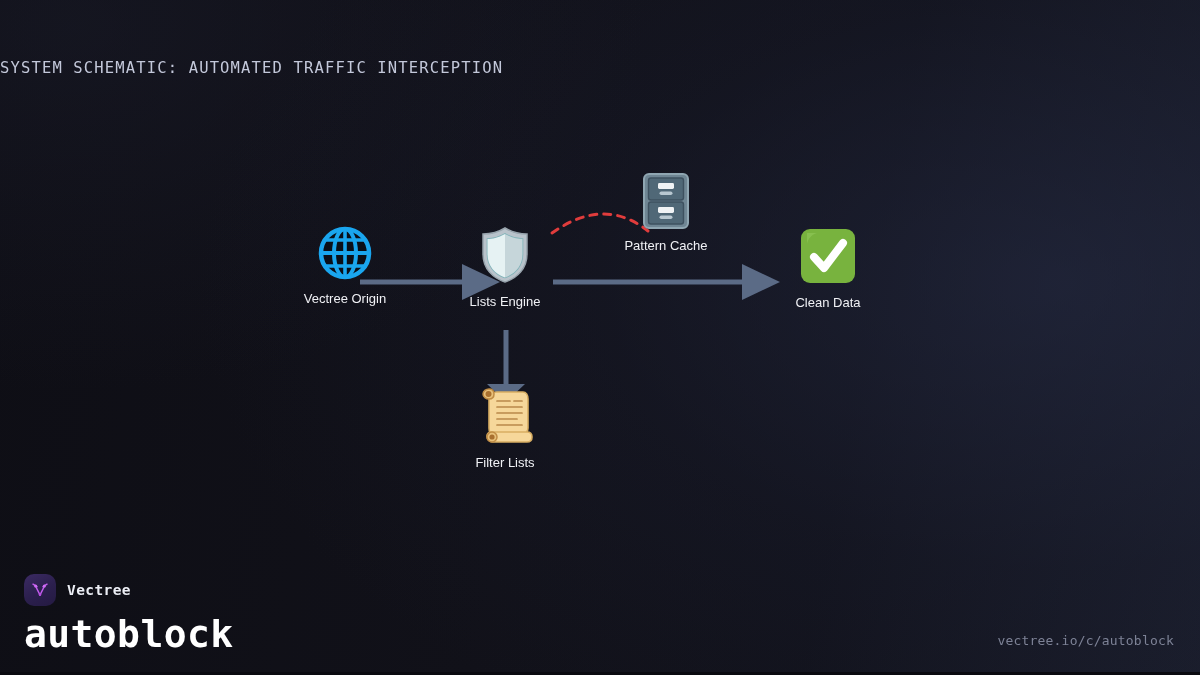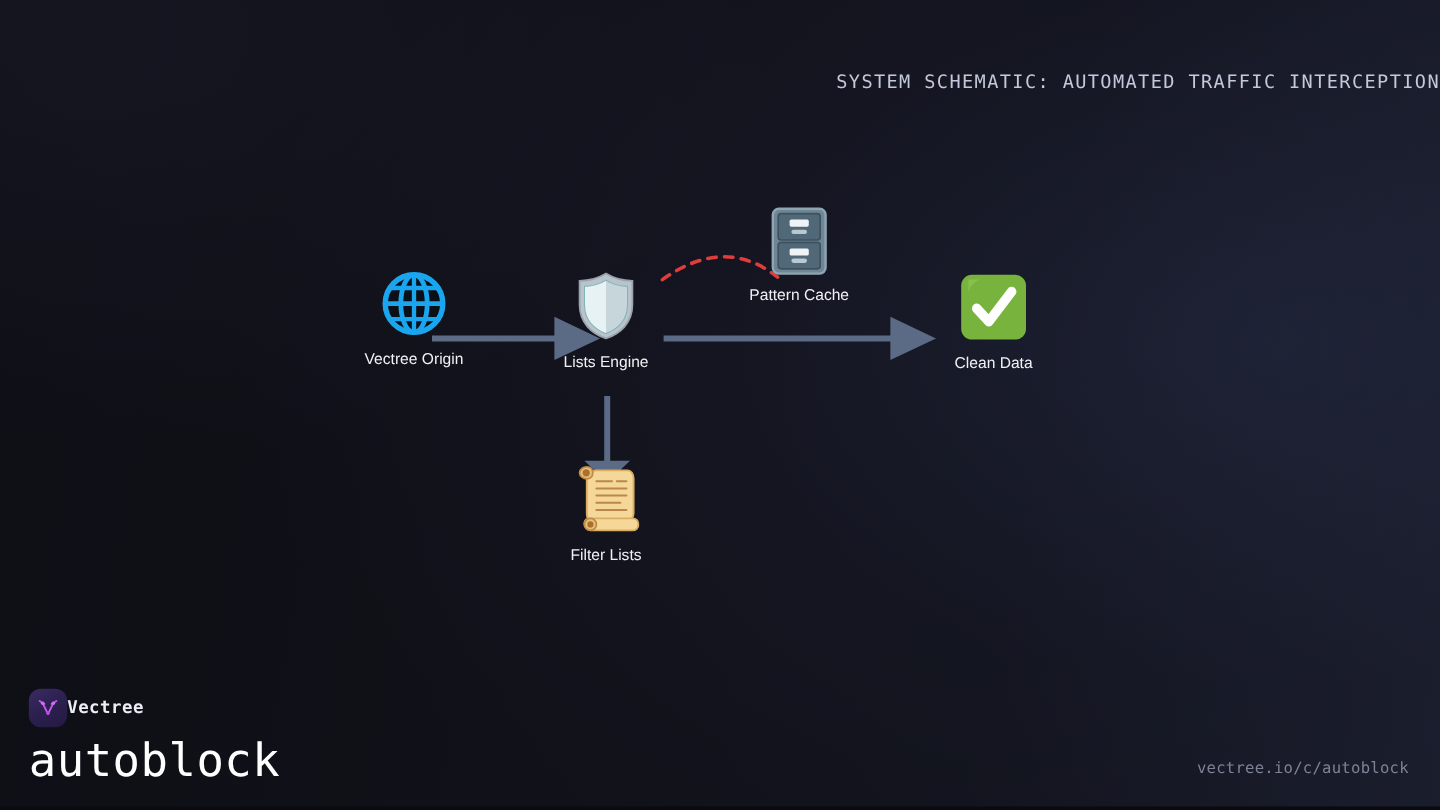--- a/index.html
+++ b/index.html
@@ -32,21 +32,21 @@
     background: #0a0a10;
     pointer-events: none;
   }
 
   
   .schematic-title {
     position: absolute;
     top: 59px;
     left: 0;
     width: 1200px;
-    text-align: right;
+    text-align: left;
     font-family: "DejaVu Sans Mono", "Liberation Mono", monospace;
     font-size: 15.5px;
     letter-spacing: 1.15px;
     color: #c3c8da;
     white-space: pre;
   }
 
   
   .diagram {
     position: absolute;
@@ -97,20 +97,21 @@
 
   
   .footer {
     position: absolute;
     left: 24px;
     bottom: 22px;
   }
   .brand-row {
     display: flex;
     align-items: center;
+    gap: 11px;
     margin-bottom: 9px;
   }
   .brand-logo {
     width: 32px;
     height: 32px;
     border-radius: 10px;
     background: linear-gradient(150deg, #3b2a63 0%, #2b1f4d 55%, #241a42 100%);
     display: flex;
     align-items: center;
     justify-content: center;
@@ -119,21 +120,21 @@
   .brand-name {
     font-family: "DejaVu Sans Mono", "Liberation Mono", monospace;
     font-size: 14.5px;
     font-weight: bold;
     color: #eceef5;
     letter-spacing: 0.4px;
   }
   .headline {
     font-family: "DejaVu Sans Mono", "Liberation Mono", monospace;
     font-size: 38px;
-    font-weight: normal;
+    font-weight: bold;
     color: #ffffff;
     letter-spacing: 0.4px;
     line-height: 1;
   }
   .site-url {
     position: absolute;
     right: 26px;
     bottom: 27px;
     font-family: "DejaVu Sans Mono", "Liberation Mono", monospace;
     font-size: 13px;

